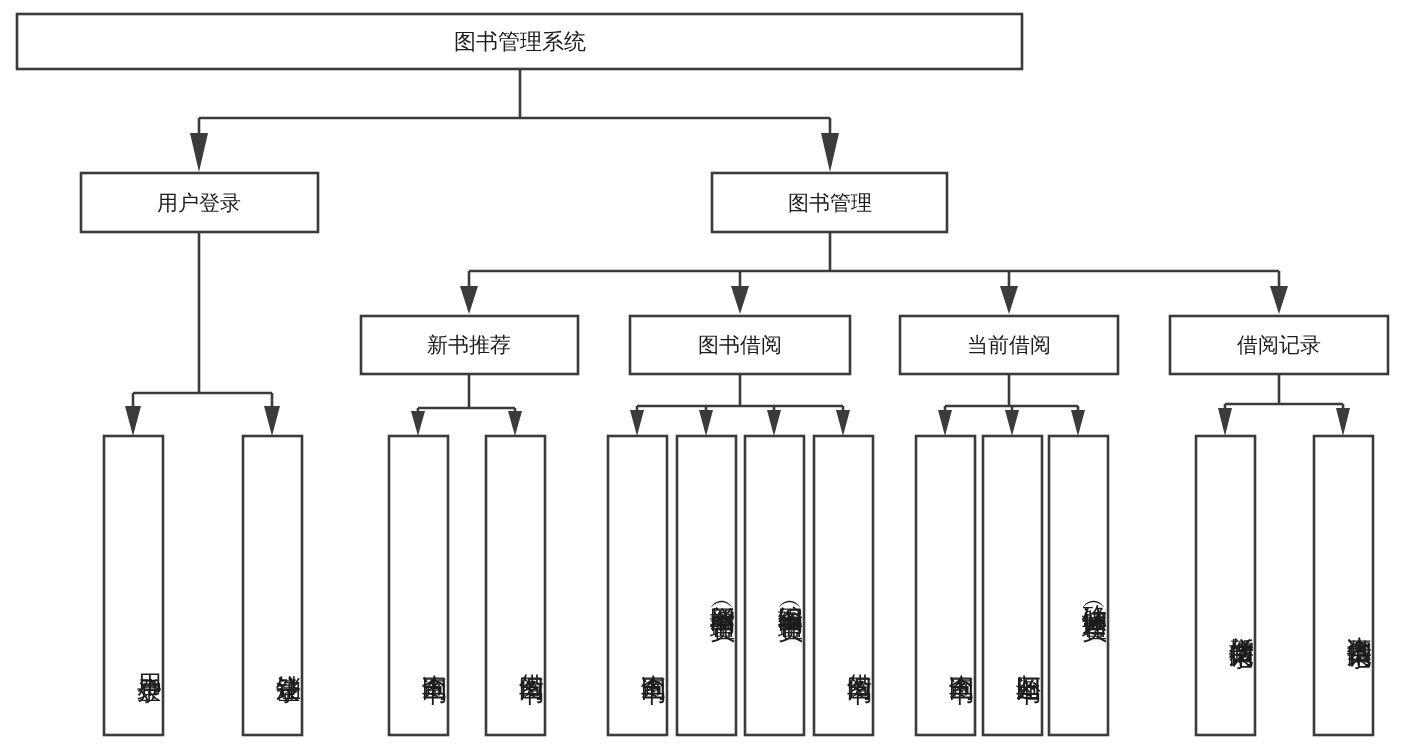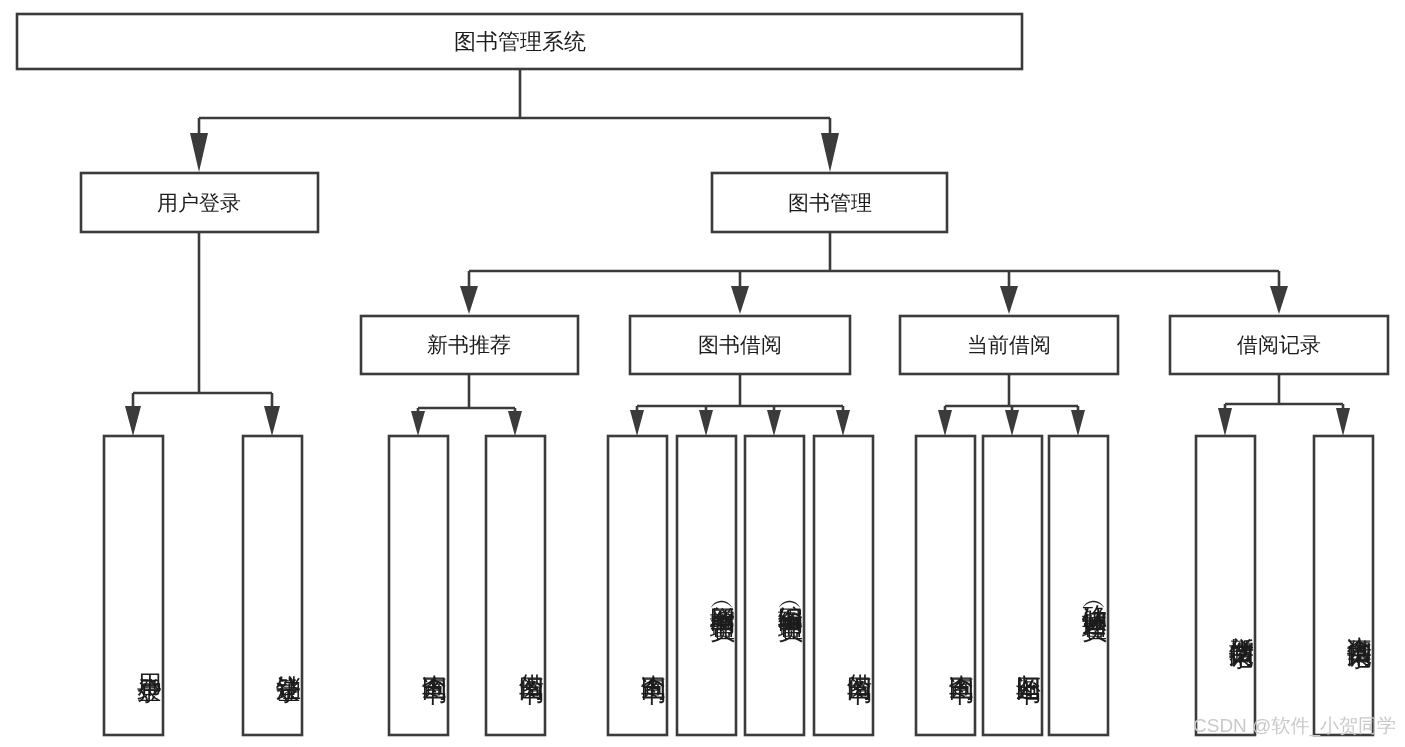--- a/index.html
+++ b/index.html
@@ -209,15 +209,14 @@
   <div class="leaf-label" style="left:608px; top:436px; width:59px; height:299px; padding-top:72px;">查询图书</div>
   <div class="leaf-label" style="left:677px; top:436px; width:59px; height:299px; padding-top:8px;">新增图书（管理员）</div>
   <div class="leaf-label" style="left:745px; top:436px; width:59px; height:299px; padding-top:8px;">编辑图书（管理员）</div>
   <div class="leaf-label" style="left:814px; top:436px; width:59px; height:299px; padding-top:72px;">借阅图书</div>
   <div class="leaf-label" style="left:916px; top:436px; width:59px; height:299px; padding-top:72px;">查询图书</div>
   <div class="leaf-label" style="left:983px; top:436px; width:59px; height:299px; padding-top:72px;">归还图书</div>
   <div class="leaf-label" style="left:1049px; top:436px; width:59px; height:299px; padding-top:8px;">确认归还（管理员）</div>
   <div class="leaf-label" style="left:1196px; top:436px; width:59px; height:299px; padding-top:36px;">新增借阅记录</div>
   <div class="leaf-label" style="left:1314px; top:436px; width:59px; height:299px; padding-top:36px;">查询借阅记录</div>
 
-  <div class="watermark" style="left:1193px; top:713px;">CSDN @软件_小贺同学</div>
 
 </div>
 
 </body></html>

